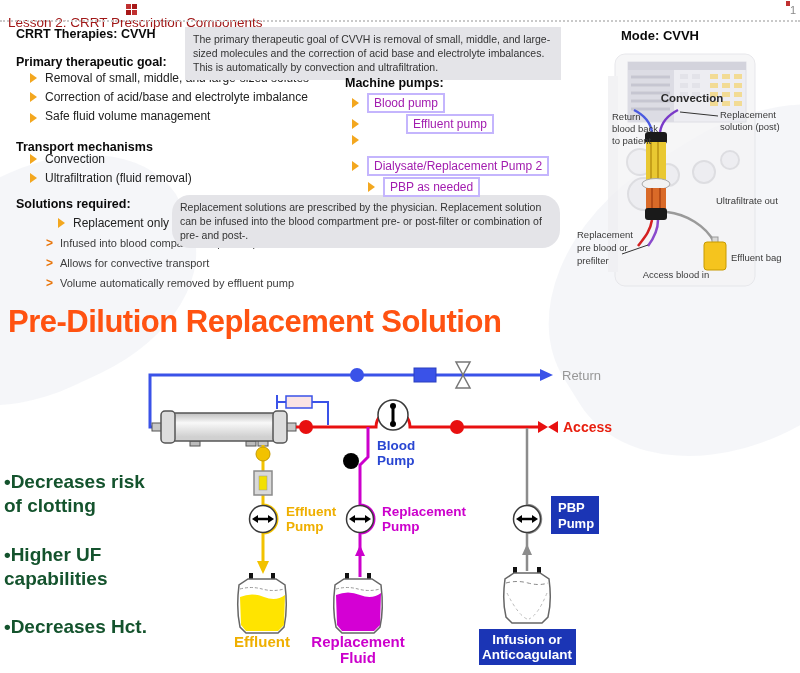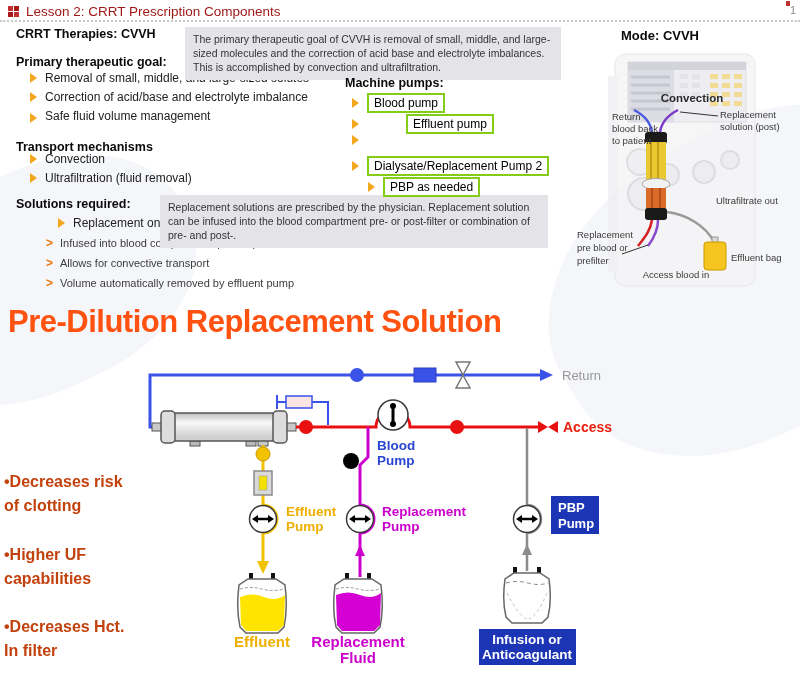--- a/index.html
+++ b/index.html
@@ -2,43 +2,43 @@
 <html><head>
 <meta charset="utf-8">
 <style>
   html,body{margin:0;padding:0;background:#fff;}
   .page{position:relative;width:800px;height:673px;background:#fff;overflow:hidden;
         font-family:"Liberation Sans",sans-serif;}
   .abs{position:absolute;}
   .swoosh{position:absolute;background:rgba(195,202,215,0.16);border-radius:45%;pointer-events:none;}
 
   
-  .lesson-bar{position:absolute;left:8px;top:4px;color:#A01818;font-size:13.5px;display:flex;align-items:center;}
+  .lesson-bar{position:absolute;left:8px;top:4px;color:#A01818;font-size:13.5px;display:flex;align-items:center;flex-direction:column;}
   .hdr-icon{display:inline-grid;grid-template-columns:5px 5px;grid-auto-rows:5px;gap:1px;margin-right:7px;}
   .hdr-icon span{display:block;}
   .dotline{position:absolute;left:0;top:20px;width:800px;border-bottom:2px dotted #C9C9C9;}
   .pagenum{position:absolute;right:4px;top:4px;font-size:11px;color:#8a8a8a;}
   .pagenum-tick{position:absolute;right:10px;top:1px;width:4px;height:5px;background:#C03030;}
 
   
   .h1{font-size:12.5px;font-weight:bold;color:#0a0a0a;white-space:nowrap;}
   .brow{display:flex;align-items:center;white-space:nowrap;}
   .tri{width:0;height:0;border-left:7px solid #F3A71F;border-top:5px solid transparent;
        border-bottom:5px solid transparent;margin-right:8px;flex:0 0 auto;}
   .item{font-size:12px;color:#222;}
   .note{background:#E4E4E8;color:#333;font-size:10.5px;line-height:1.35;padding:5px 8px;}
-  .pumpbox{border:2px solid #84cc16;padding:0 5px;font-size:12px;color:#000000;line-height:16px;
+  .pumpbox{border:2px solid #c4b5fd;padding:0 5px;font-size:12px;color:#a21caf;line-height:16px;
            background:rgba(255,255,255,.55);}
   .gt{color:#E8750A;font-weight:bold;font-size:12px;margin-right:7px;}
   .sub{font-size:11px;color:#3c3c3c;white-space:nowrap;}
 
   
   .big-title{position:absolute;left:8px;top:304px;font-size:31px;font-weight:bold;
              color:#FF5211;letter-spacing:-0.5px;white-space:nowrap;}
-  .benefit{position:absolute;left:4px;font-size:16px;font-weight:bold;color:#c2410c;line-height:24px;}
+  .benefit{position:absolute;left:4px;font-size:19px;font-weight:bold;color:#14532d;line-height:24px;}
   svg text{font-family:"Liberation Sans",sans-serif;}
   .mlabel{font-size:9.5px;fill:#3a3a3a;}
 </style>
 </head>
 <body>
 
 <div class="page">
 
   <div class="swoosh" style="left:540px;top:130px;width:420px;height:300px;transform:rotate(-32deg);"></div>
   <div class="swoosh" style="left:-120px;top:170px;width:320px;height:220px;transform:rotate(-25deg);"></div>
@@ -94,22 +94,22 @@
     </div>
   <div class="abs brow" style="left:46px;top:256px;">
     <span class="gt">&gt;</span>
     <span class="sub">Allows for convective transport</span>
     </div>
   <div class="abs brow" style="left:46px;top:276px;">
     <span class="gt">&gt;</span>
     <span class="sub">Volume automatically removed by effluent pump</span>
     </div>
 
-  <div class="abs note" style="left:185px;top:27px;width:360px;">The primary therapeutic goal of CVVH is removal of small, middle, and large-sized molecules and the correction of acid base and electrolyte imbalances. This is accomplished by convection and ultrafiltration.</div>
-  <div class="abs note" style="left:160px;top:195px;width:372px;">Replacement solutions are prescribed by the physician. Replacement solution can be infused into the blood compartment pre- or post-filter or combination of pre- and post-.</div>
+  <div class="abs note" style="left:185px;top:27px;width:360px;">The primary therapeutic goal of CVVH is removal of small, middle, and large-sized molecules and the correction of acid base and electrolyte imbalances. This is automatically by convection and ultrafiltration.</div>
+  <div class="abs note" style="left:172px;top:195px;width:372px;border-radius:18px;">Replacement solutions are prescribed by the physician. Replacement solution can be infused into the blood compartment pre- or post-filter or combination of pre- and post-.</div>
 
   <div class="abs h1" style="left:345px;top:76px;">Machine pumps:</div>
   <div class="abs brow" style="left:352px;top:93px;">
     <span class="tri"></span>
     <span class="pumpbox">Blood pump</span>
     </div>
   <div class="abs brow" style="left:352px;top:114px;gap:39px;">
     <span class="tri"></span>
     <span class="pumpbox">Effluent pump</span>
     </div>
@@ -213,21 +213,20 @@
   <div class="benefit" style="top:470px;">
     <div>•Decreases risk</div>
     <div>of clotting</div>
     </div>
   <div class="benefit" style="top:543px;">
     <div>•Higher UF</div>
     <div>capabilities</div>
     </div>
   <div class="benefit" style="top:615px;">
     <div>•Decreases Hct.</div>
-    <div>In filter</div>
     </div>
 
   <svg class="abs" style="left:0;top:353px;" width="800" height="320" viewBox="0 0 800 320">
     <defs>
       <linearGradient id="fg" x1="0" y1="0" x2="0" y2="1">
         <stop offset="0" stop-color="#BFBFBF"></stop>
           <stop offset="0.35" stop-color="#F8F8F8"></stop>
         <stop offset="0.85" stop-color="#D0D0D0"></stop>
       </linearGradient>
     </defs>

